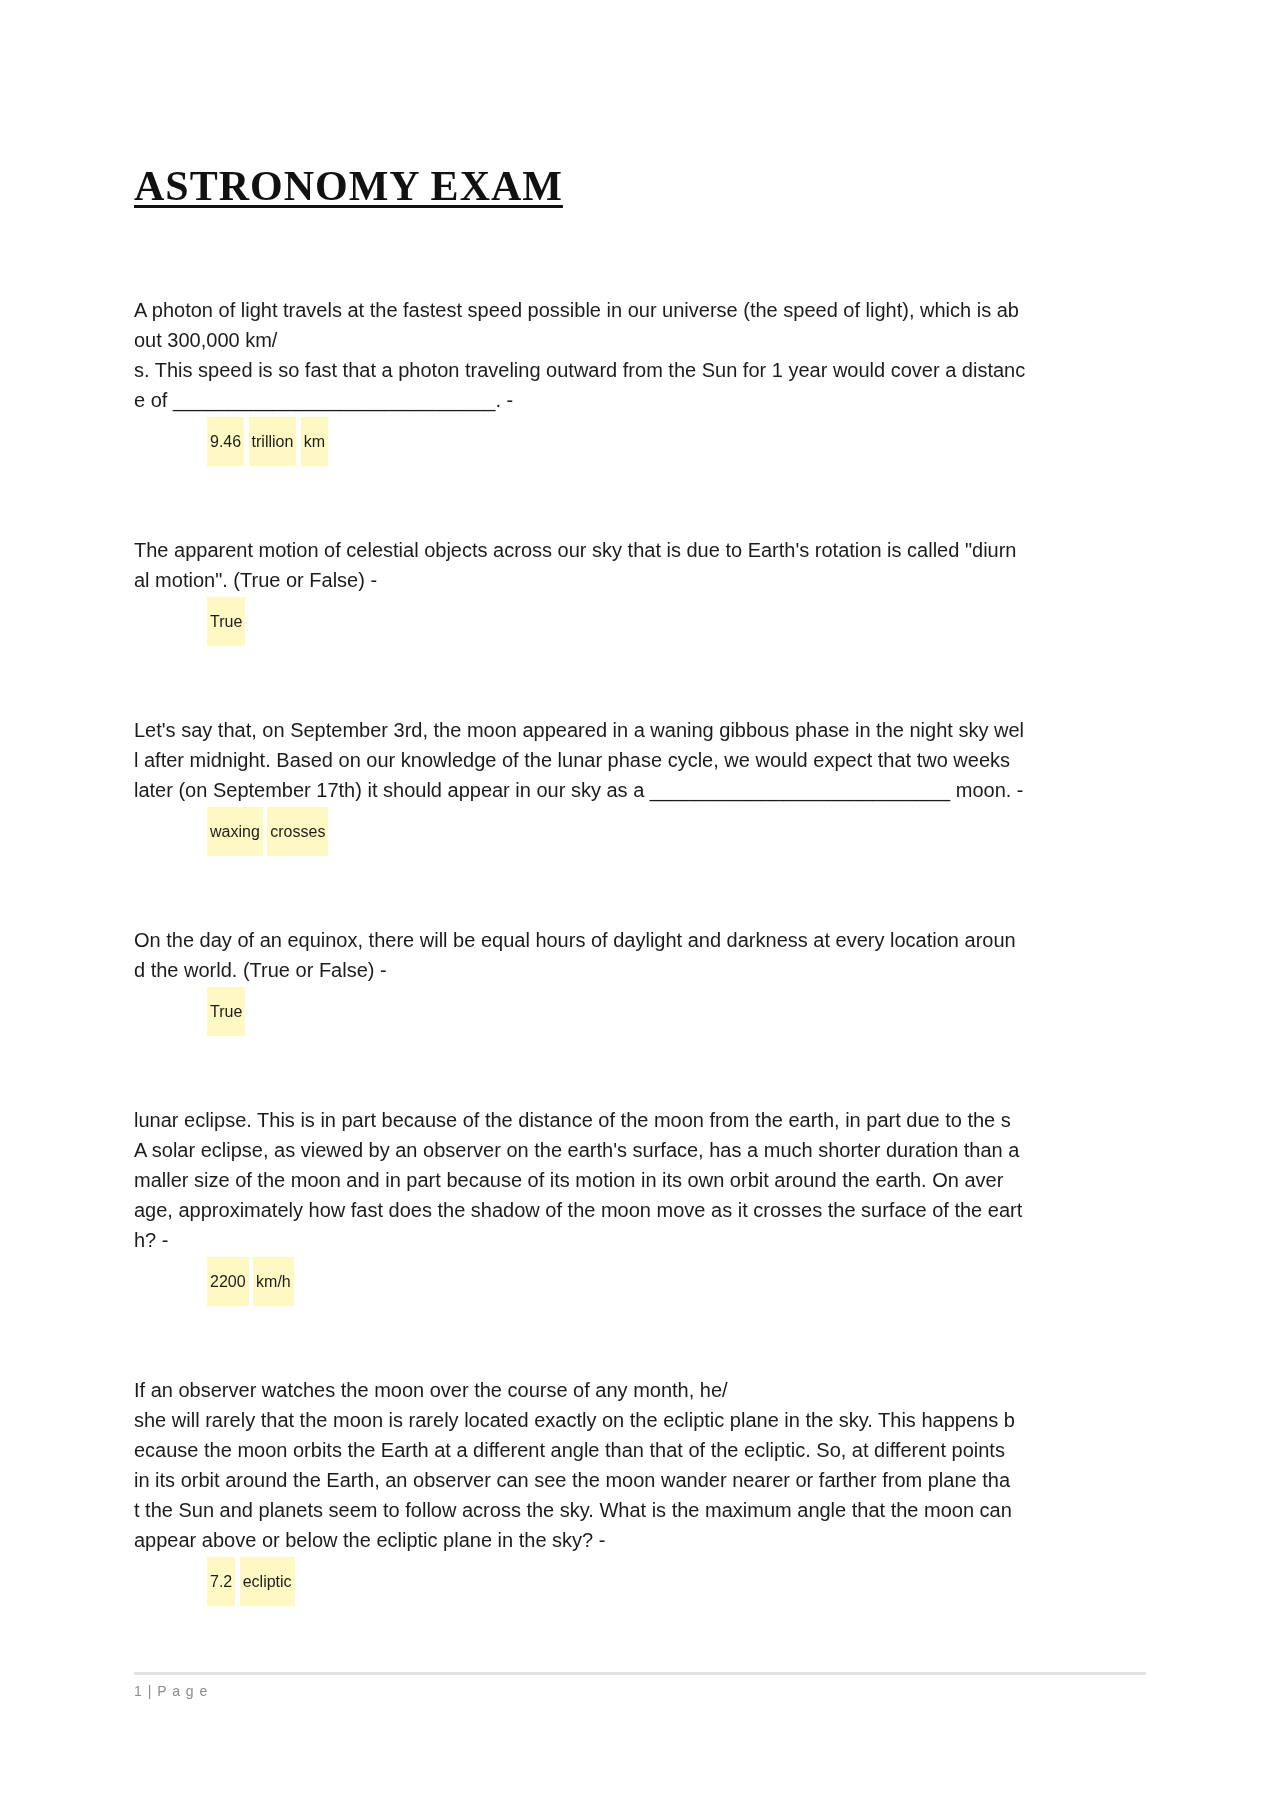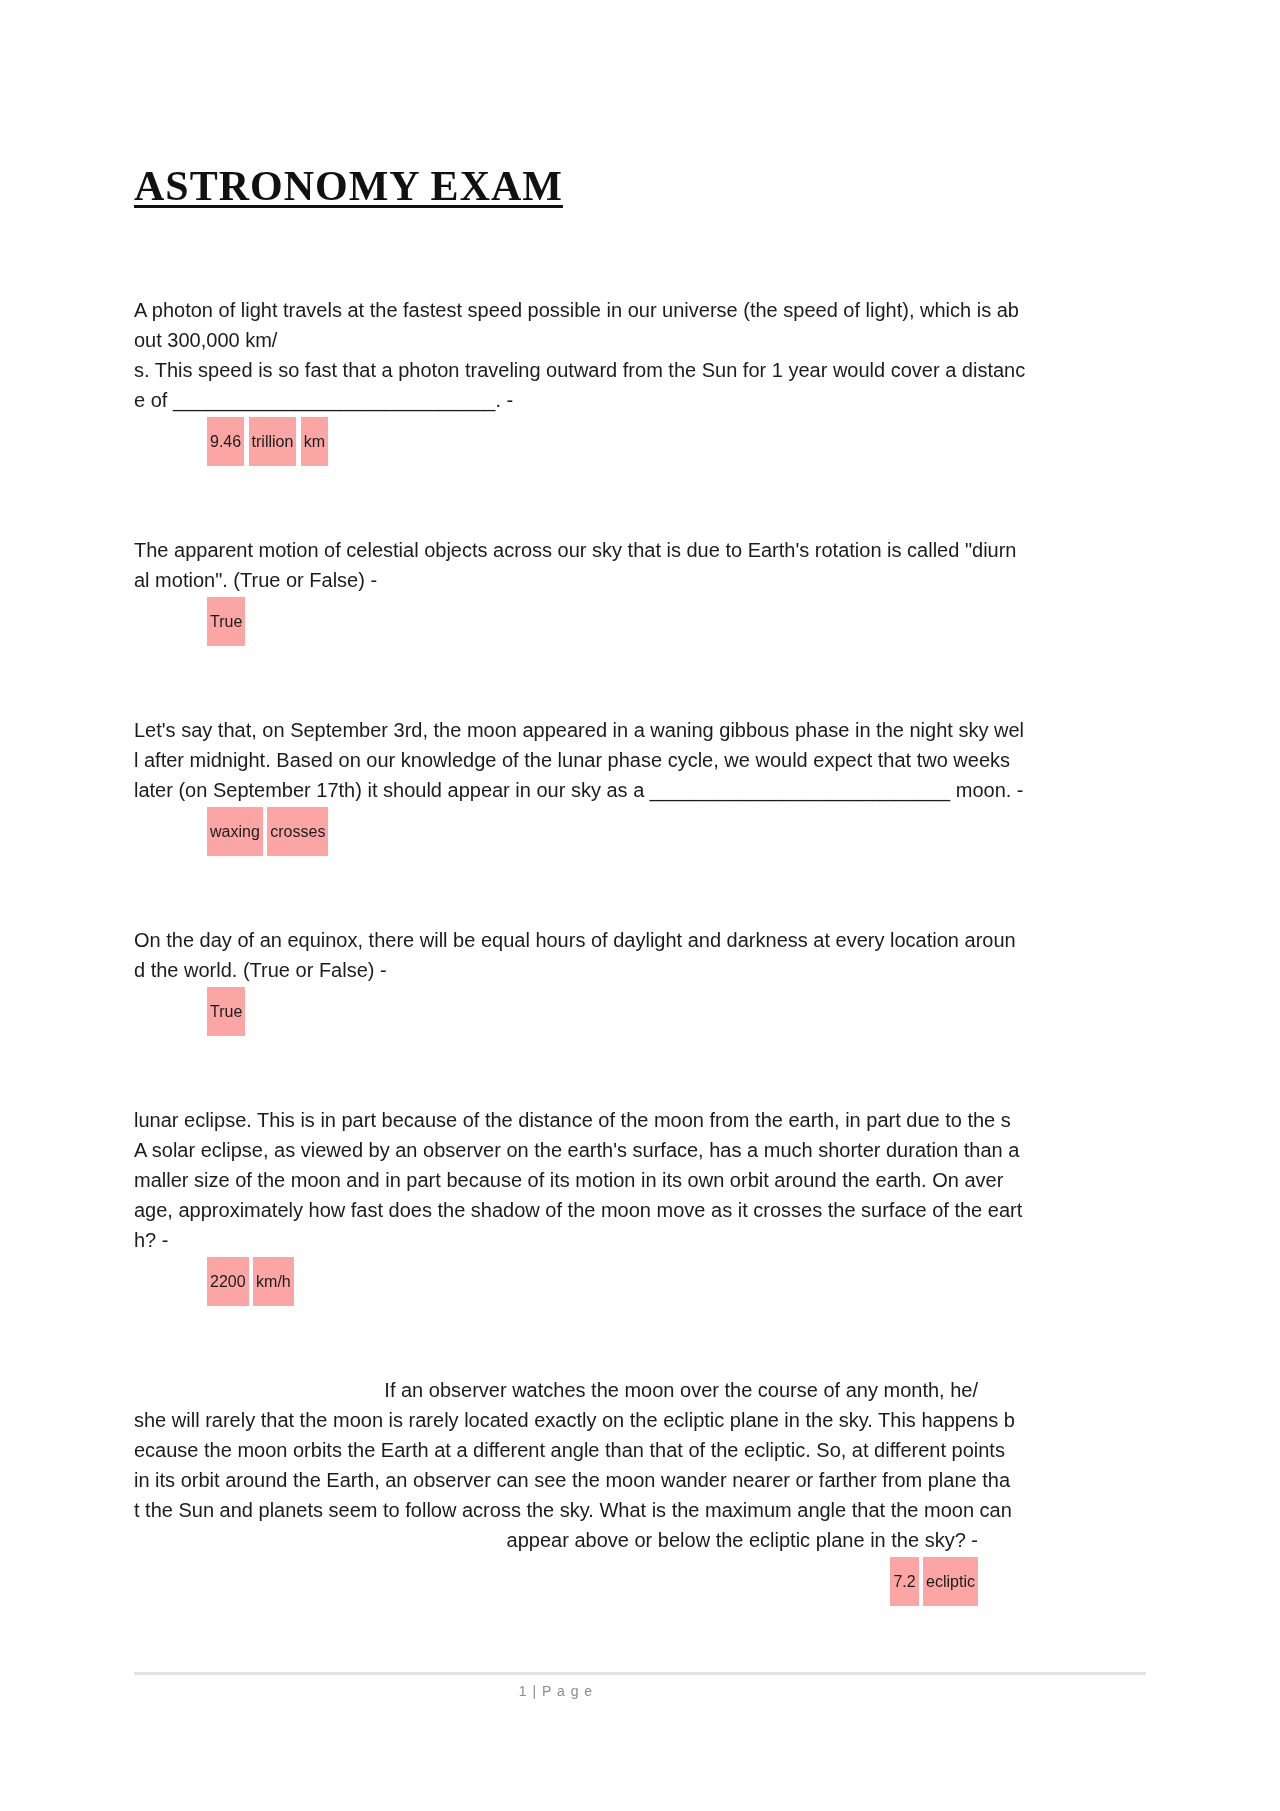--- a/index.html
+++ b/index.html
@@ -25,45 +25,45 @@
     text-align: left;
     color: #111111;
     margin: 0 0 88px 0;
   }
   .doc-title span {
     text-decoration: underline;
     text-decoration-thickness: 3px;
     text-underline-offset: 5px;
   }
   .question-block { margin-bottom: 78px; }
-  .question-block:last-of-type { margin-bottom: 0; text-align: right; }
+  .question-block:last-of-type { margin-bottom: 0; }
   .q-line {
     font-size: 20px;
     line-height: 30px;
     white-space: nowrap;
   }
   .answer {
     margin: 12px 0 0 73px;
     font-size: 16px;
     line-height: 30px;
     white-space: nowrap;
   }
   .hl {
-    background: #fca5a5;
+    background: #fef9c3;
     padding: 16px 3px;
   }
   .footer { width: 1012px; margin-left: 134px; }
   .footer-rule {
     height: 3px;
     background: #e2e2e2;
     margin-top: 75px;
   }
   .page-number {
     width: 844px;
-    text-align: center;
+    text-align: left;
     font-size: 14px;
     letter-spacing: 1px;
     color: #8c8c8c;
     margin-top: 8px;
   }
 </style>
 </head>
 <body>
 
 <div class="page">

